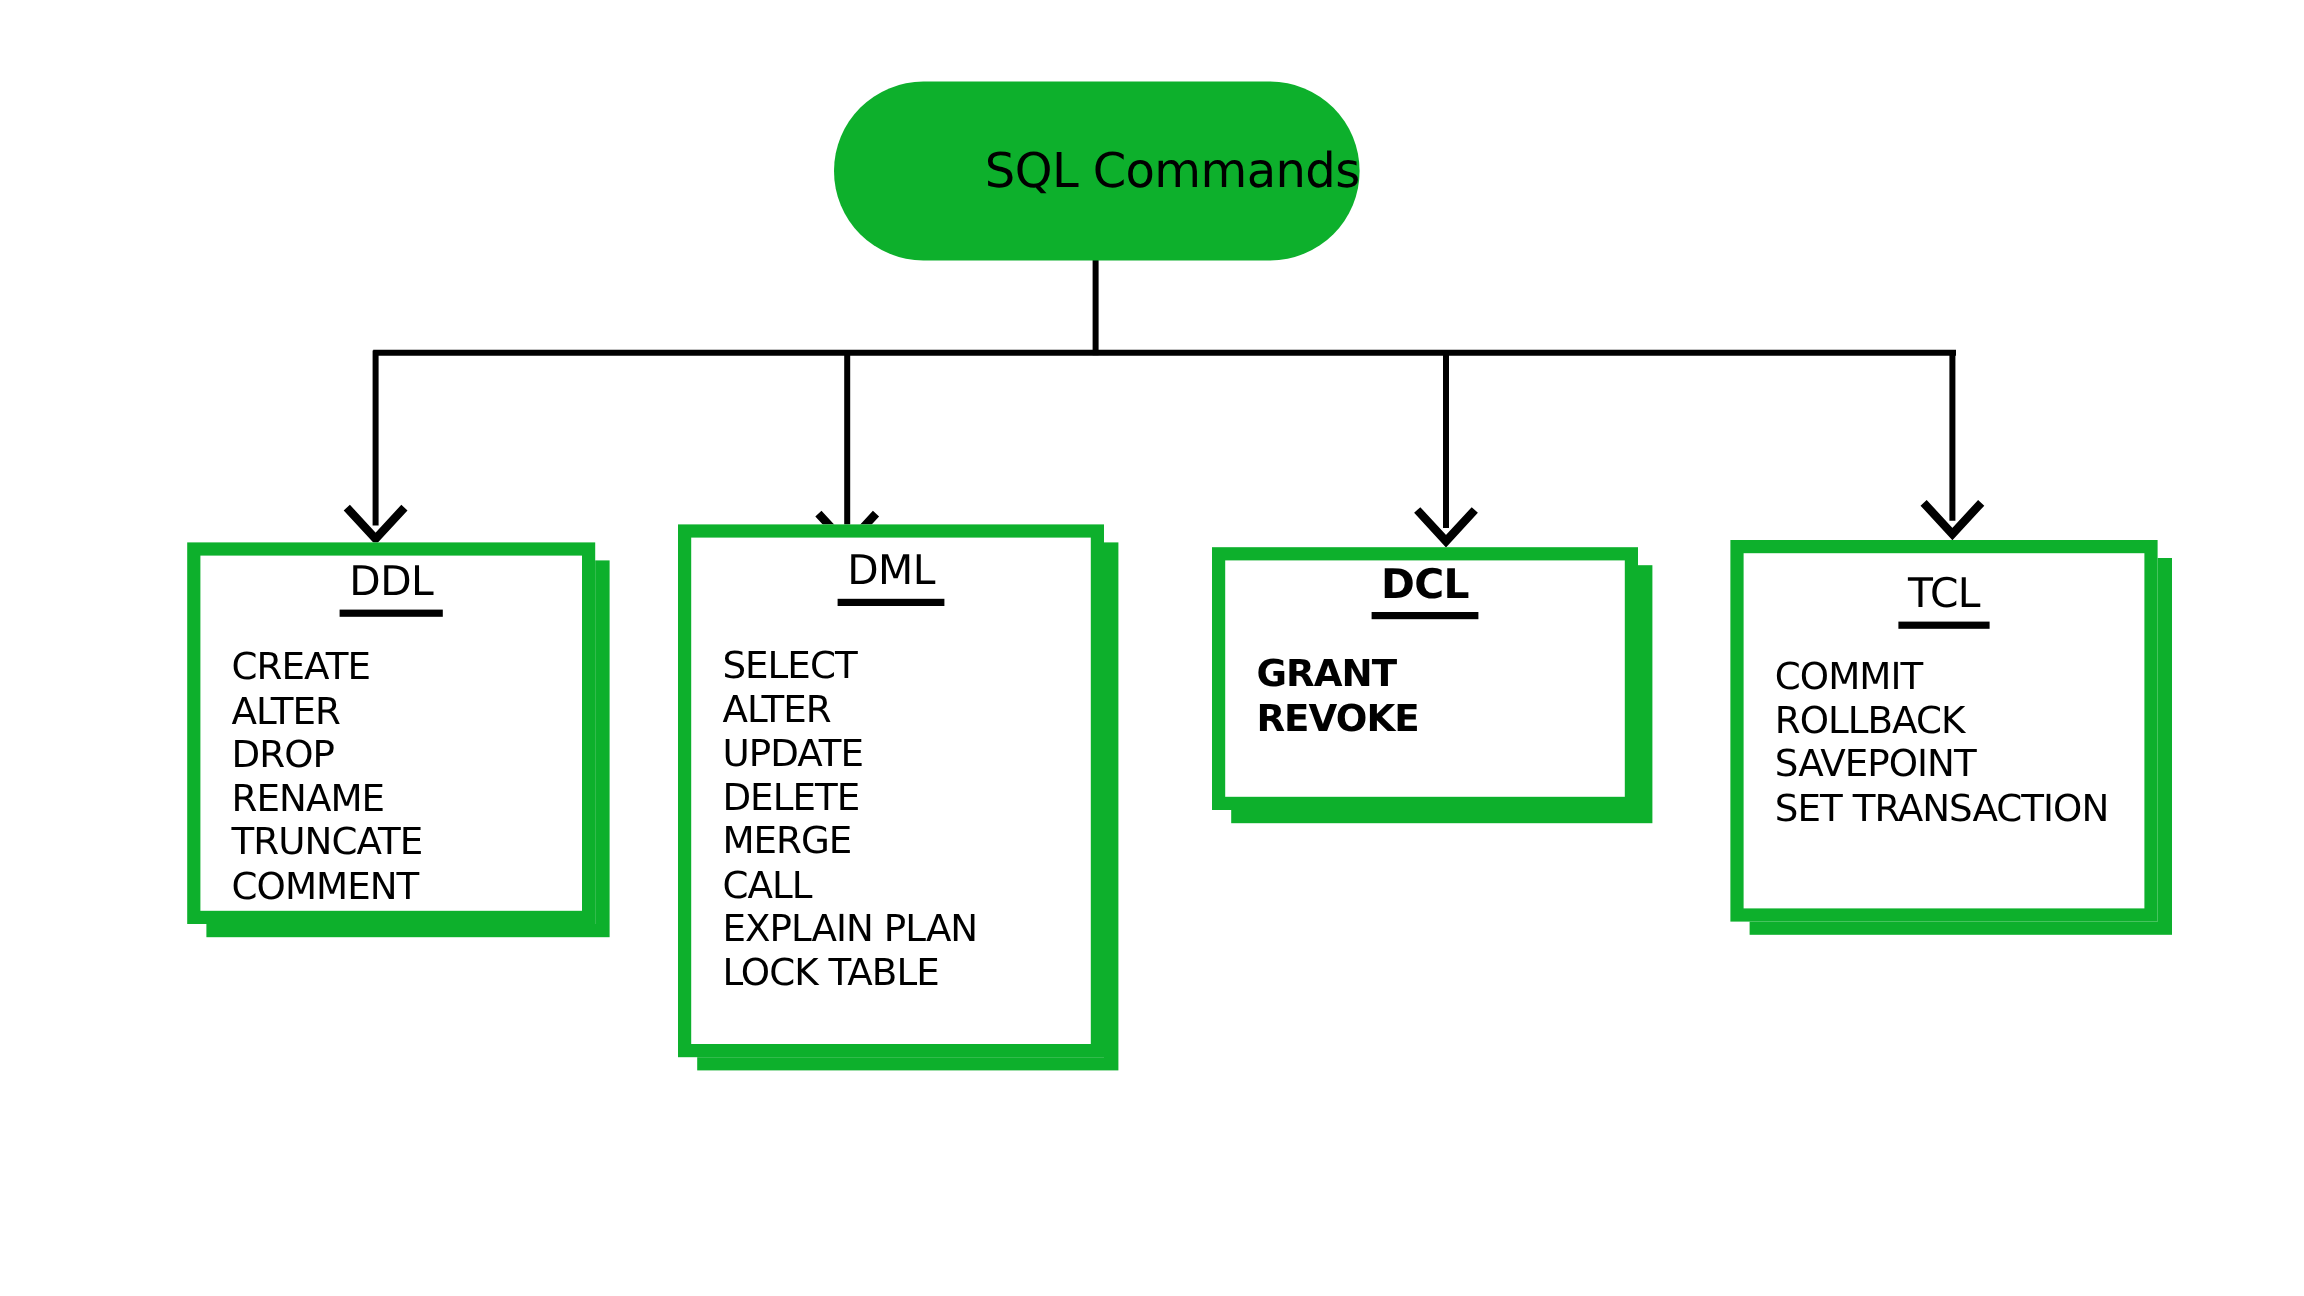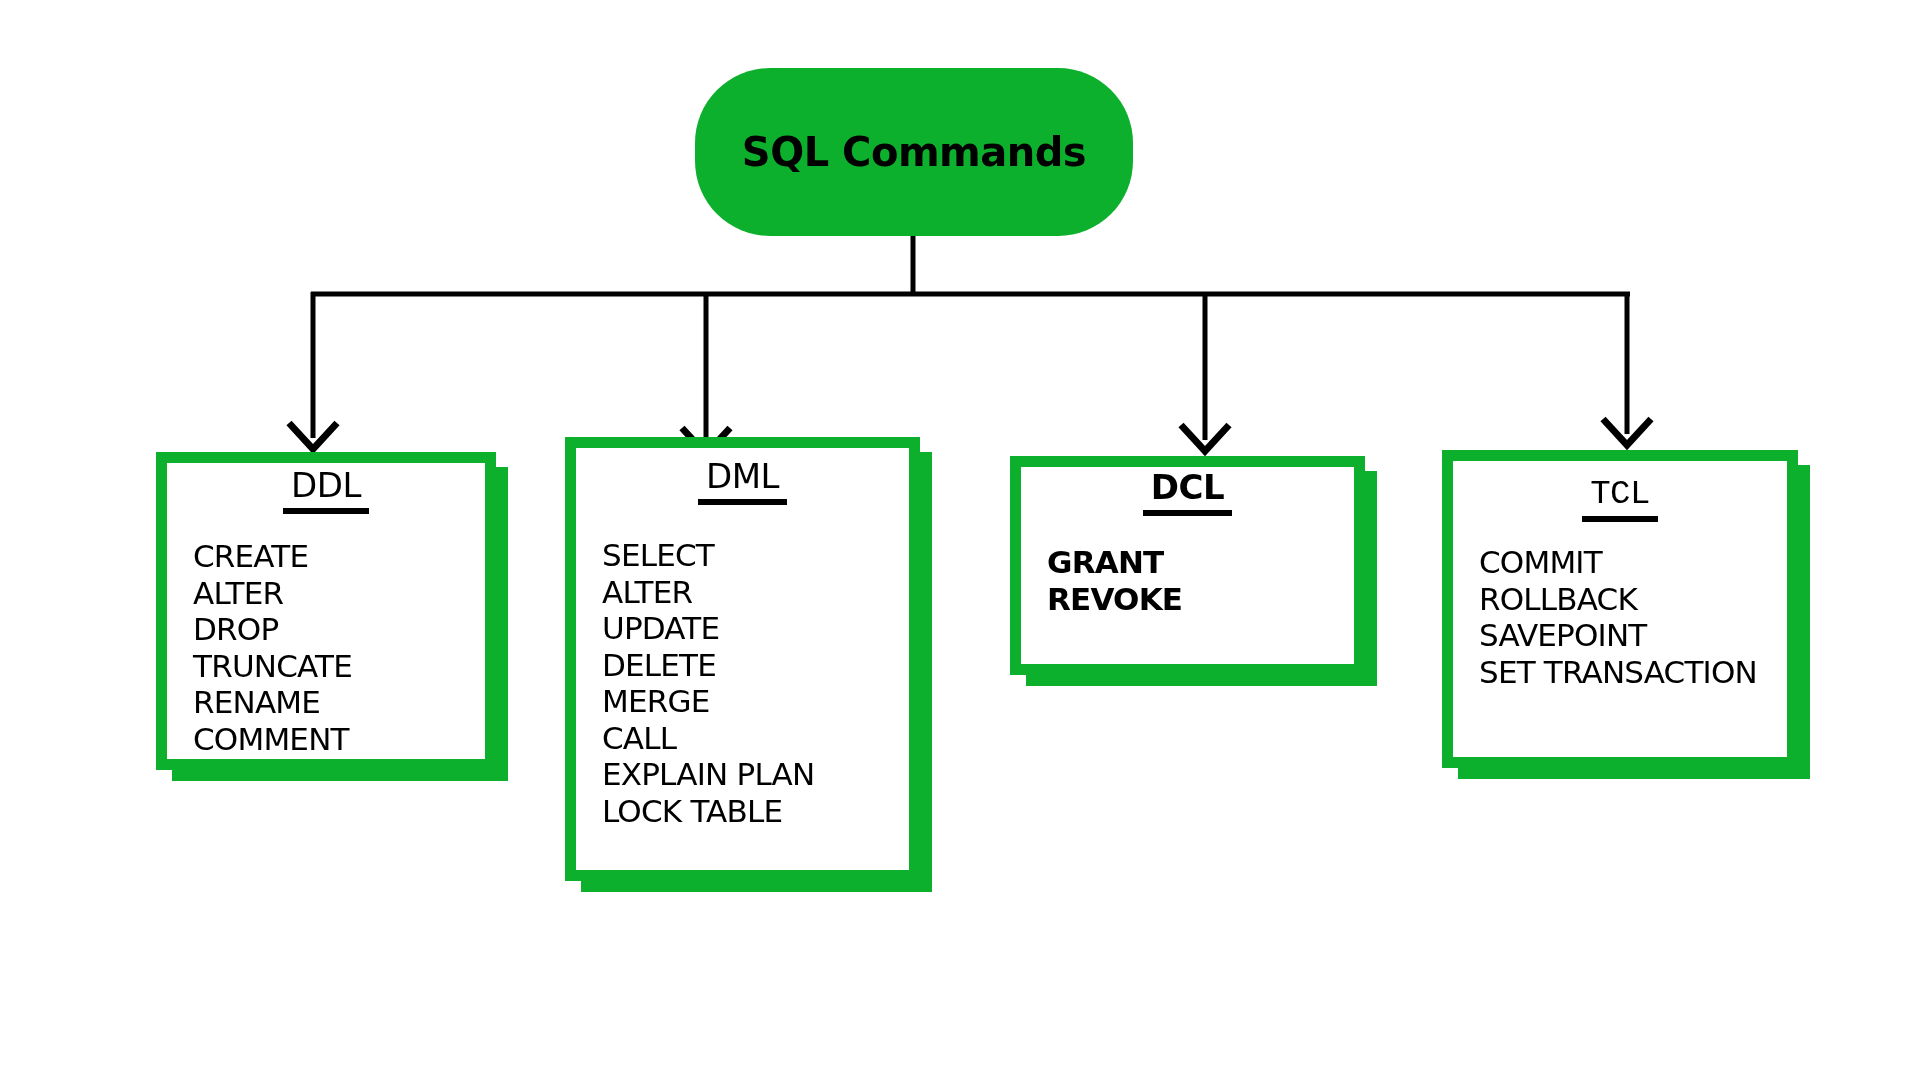--- a/index.html
+++ b/index.html
@@ -30,26 +30,25 @@
   .connectors line, .connectors path {
     stroke: var(--line, #000);
     fill: none;
   }
   .connectors .trunk { stroke-width: 5; }
   .connectors .chevron { stroke-width: 7; }
   
   .root-pill {
     position: absolute;
     left: 695px; top: 68px;
-    width: 438px; height: 168px;
+    width: 438px; height: 149px;
     background: var(--green, #0db02c);
     border-radius: 75px;
-    display: flex; align-items: center; justify-content: center;
+    display: flex; align-items: center; justify-content: flex-end;
     z-index: 2;
-    font-weight: bold;
   }
   .root-pill .label {
     font-size: 40px;
     letter-spacing: -0.5px;
     color: var(--text, #000);
   }
   
   .cat-box {
     position: absolute;
     background: #ffffff;
@@ -78,21 +77,21 @@
     line-height: 36.5px;
     white-space: nowrap;
   }
   .box-ddl { left: 156px; top: 452px; width: 340px; height: 318px; }
   .box-dml { left: 565px; top: 437px; width: 355px; height: 444px; }
   .box-dcl { left: 1010px; top: 456px; width: 355px; height: 219px; font-weight: bold; }
   .box-tcl { left: 1442px; top: 450px; width: 356px; height: 318px; }
   .box-ddl .box-title { margin-top: 2px; }
   .box-dml .box-title { margin-top: 8px; }
   .box-dcl .box-title { margin-top: 0px; }
-  .box-tcl .box-title { margin-top: 14px; font-family: Liberation Mono, monospace; }
+  .box-tcl .box-title { margin-top: 14px; }
   .box-ddl ul { margin-top: 24px; }
   .box-dml ul { margin-top: 32px; }
   .box-dcl ul { margin-top: 28px; }
   .box-tcl ul { margin-top: 22px; }
 </style>
 </head>
 <body>
 
 <div class="canvas">
 
@@ -118,22 +117,22 @@
   </div>
 
   <div class="cat-box box-ddl">
     <div class="box-title">
       <span>DDL</span>
     </div>
     <ul>
       <li>CREATE</li>
       <li>ALTER</li>
       <li>DROP</li>
+      <li>RENAME</li>
       <li>TRUNCATE</li>
-      <li>RENAME</li>
       <li>COMMENT</li>
     </ul>
   </div>
 
   <div class="cat-box box-dml">
     <div class="box-title">
       <span>DML</span>
     </div>
     <ul>
       <li>SELECT</li>

